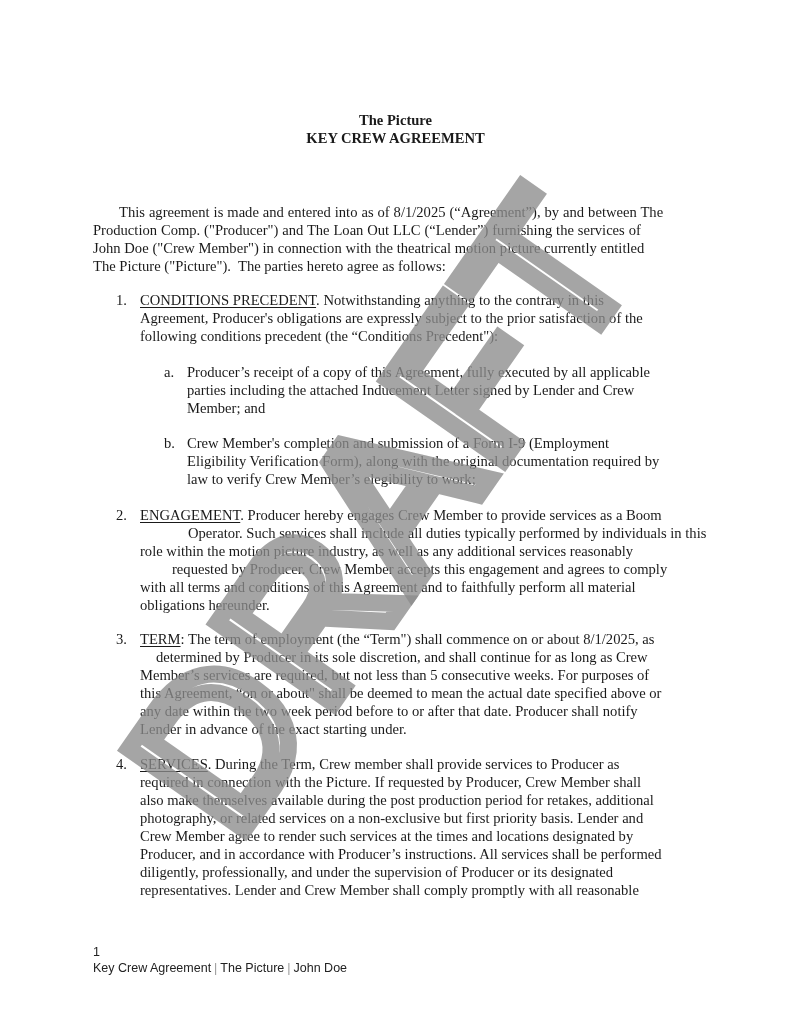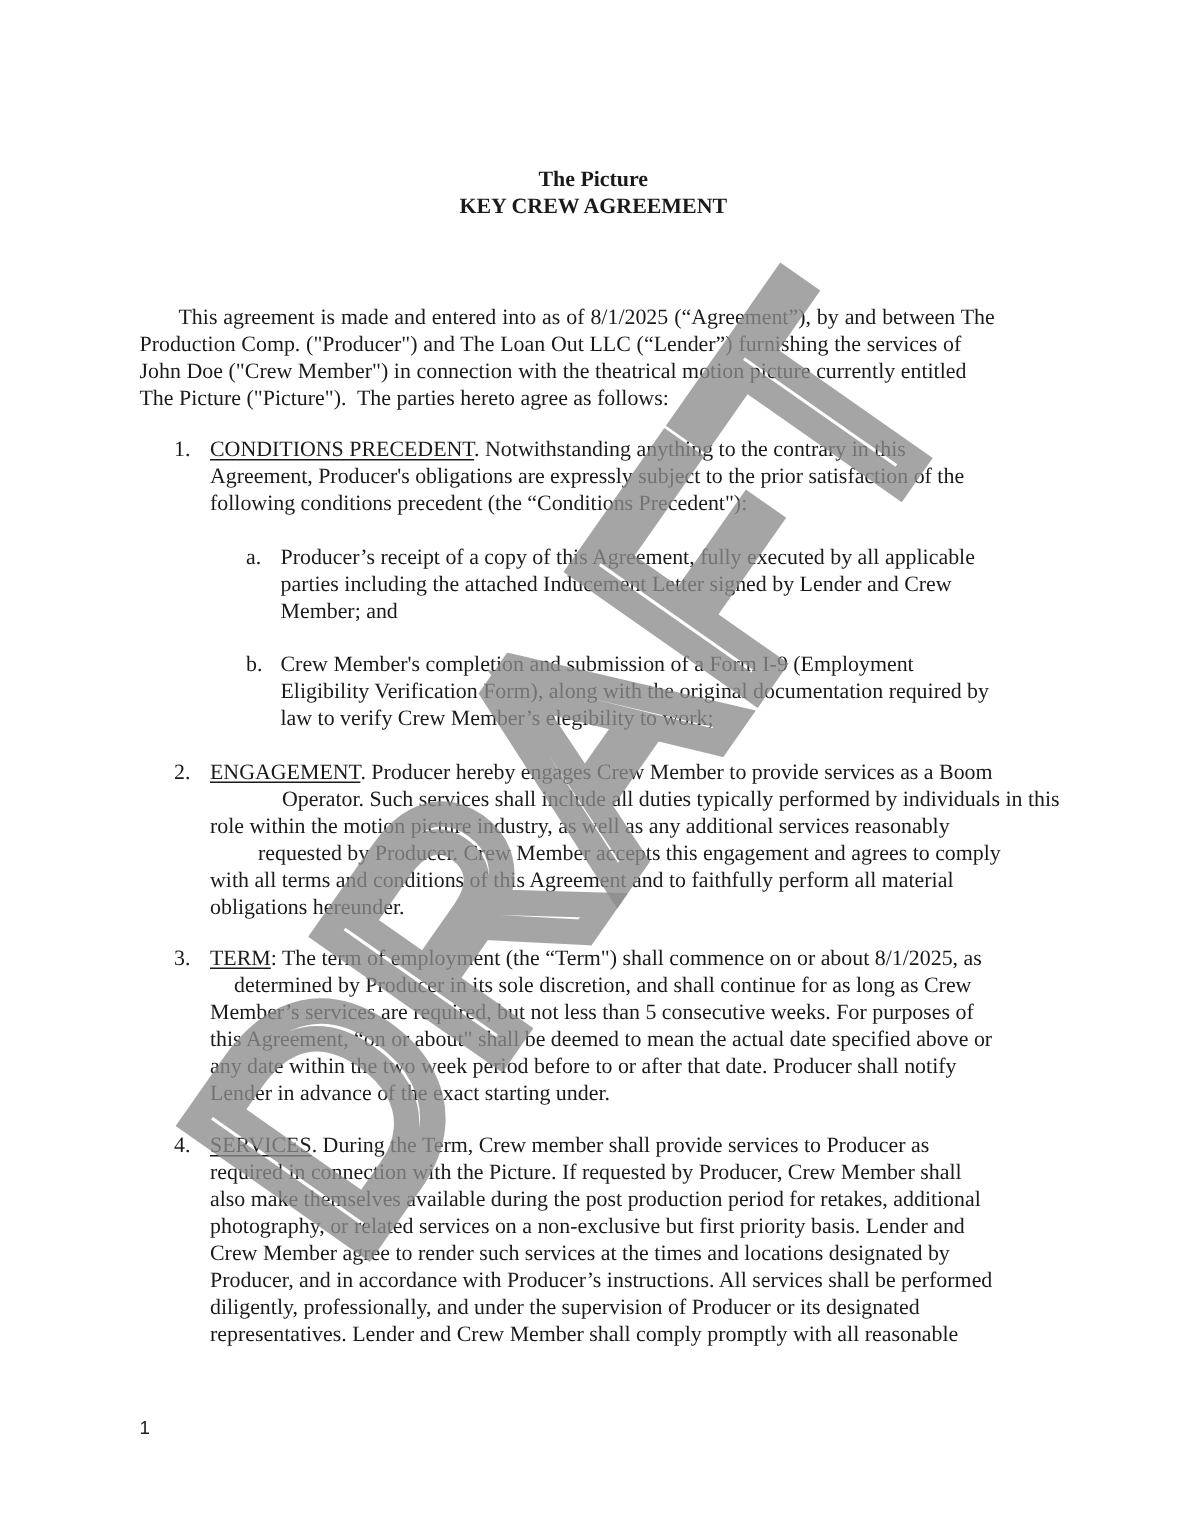--- a/index.html
+++ b/index.html
@@ -99,15 +99,18 @@
     <div class="line" style="left:140px; top:863px;">diligently, professionally, and under the supervision of Producer or its designated</div>
     <div class="line" style="left:140px; top:881px;">representatives. Lender and Crew Member shall comply promptly with all reasonable</div>
   </div>
 
   <svg class="watermark" viewBox="0 0 791 1024" xmlns="http://www.w3.org/2000/svg">
     <text x="0" y="0" transform="translate(395 520) rotate(-55)" text-anchor="middle" dominant-baseline="middle" font-family="Liberation Sans, DejaVu Sans, sans-serif" font-size="205" font-weight="normal" fill="none" stroke="#8c8c8c" stroke-width="17" stroke-opacity="0.78" letter-spacing="6">DRAFT</text>
   </svg>
 
   <div class="footer">
     <div>1</div>
+    <div>
+      <span>Key Crew Agreement</span><span class="sep">|</span><span>The Picture</span><span class="sep">|</span><span>John Doe</span>
+    </div>
   </div>
 
 </div>
 
 </body></html>

